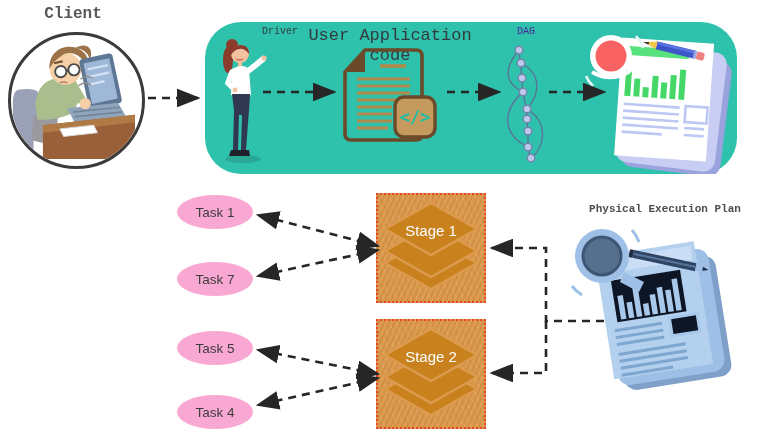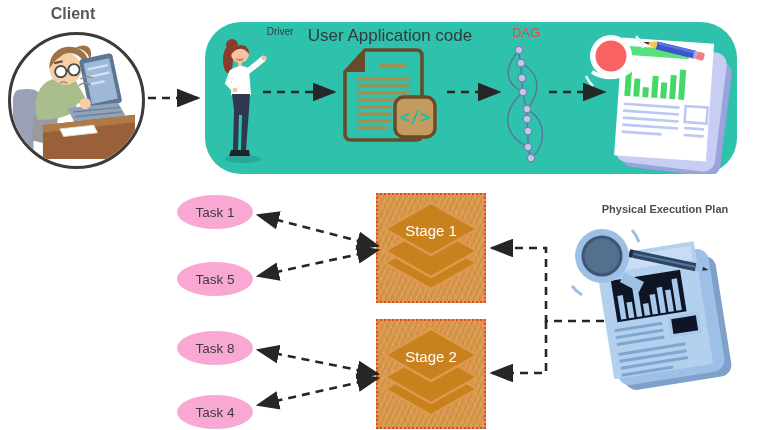--- a/index.html
+++ b/index.html
@@ -1,23 +1,23 @@
 <!DOCTYPE html>
 <html><head>
 <meta charset="utf-8">
 <style>
   html,body{margin:0;padding:0;background:#ffffff;}
   .canvas{position:relative;width:768px;height:430px;background:#ffffff;overflow:hidden;
           font-family:"Liberation Sans",sans-serif;}
   .abs{position:absolute;}
-  .lbl{position:absolute;text-align:center;line-height:1.15;}
+  .lbl{position:absolute;text-align:center;line-height:1.15;font-family:Liberation Mono, monospace;}
   .lbl-client{left:28px;top:5px;width:90px;font-size:16px;font-weight:bold;color:#57585a;}
   .lbl-driver{left:250px;top:26px;width:60px;font-size:10px;color:#333b3e;}
   .lbl-appcode{left:304px;top:26px;width:172px;font-size:17px;color:#333b3e;}
-  .lbl-dag{left:498px;top:26px;width:56px;font-size:13px;color:#ef4444;}
+  .lbl-dag{left:498px;top:26px;width:56px;font-size:10px;color:#4c1d95;}
   .lbl-pep{left:568px;top:203px;width:194px;font-size:11px;font-weight:bold;color:#4d4d4f;}
   .client-circle{left:8px;top:32px;width:131px;height:131px;border-radius:50%;
                  border:3.5px solid #3b3b3b;background:#fff;overflow:hidden;}
   .teal-box{left:205px;top:22px;width:532px;height:152px;border-radius:36px;background:#2ec1ac;}
   .stage{width:110px;height:110px;background:#dc9a4f;border:2px dotted #e8452c;box-sizing:border-box;
          background-image:repeating-linear-gradient(115deg, rgba(160,100,20,0.20) 0 2px, rgba(0,0,0,0) 2px 5px),
                           repeating-linear-gradient(65deg, rgba(255,255,255,0.10) 0 1px, rgba(0,0,0,0) 1px 6px);}
   .stage1{left:376px;top:193px;}
   .stage2{left:376px;top:319px;}
   .stage-label{position:absolute;left:0;top:27px;width:100%;text-align:center;
@@ -196,22 +196,22 @@
   <div class="abs stage stage2">
     <svg width="106" height="106" viewBox="0 0 106 106">
       <polygon points="53,42 99,68 53,94 7,68" fill="#c8811c" stroke="#dc9a4f" stroke-width="2.5"></polygon>
       <polygon points="53,30 99,56 53,82 7,56" fill="#c8811c" stroke="#dc9a4f" stroke-width="2.5"></polygon>
       <polygon points="53,8 99,34 53,60 7,34" fill="#c8811c" stroke="#dc9a4f" stroke-width="2.5"></polygon>
     </svg>
     <span class="stage-label">Stage 2</span>
   </div>
 
   <div class="abs task task1">Task 1</div>
-  <div class="abs task task2">Task 5</div>
-  <div class="abs task task3">Task 8</div>
+  <div class="abs task task2">Task 7</div>
+  <div class="abs task task3">Task 5</div>
   <div class="abs task task4">Task 4</div>
 
   <svg class="abs" style="left:568px;top:224px;" width="176" height="172" viewBox="0 0 176 172">
     <g transform="rotate(-9 88 86)">
       <rect x="46" y="40" width="108" height="122" rx="12" fill="#7fa0c8"></rect>
       <rect x="40" y="32" width="108" height="124" rx="12" fill="#9fc0e6"></rect>
       <rect x="36" y="24" width="100" height="124" fill="#b3d0ef"></rect>
       <rect x="40" y="28" width="92" height="14" fill="#c9ddf5"></rect>
       <rect x="48" y="50" width="70" height="42" fill="#0e1626"></rect>
       <g fill="#a9c9ec">

